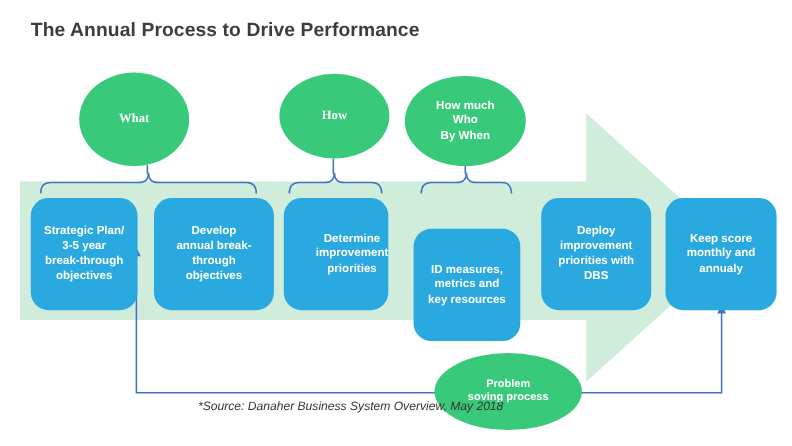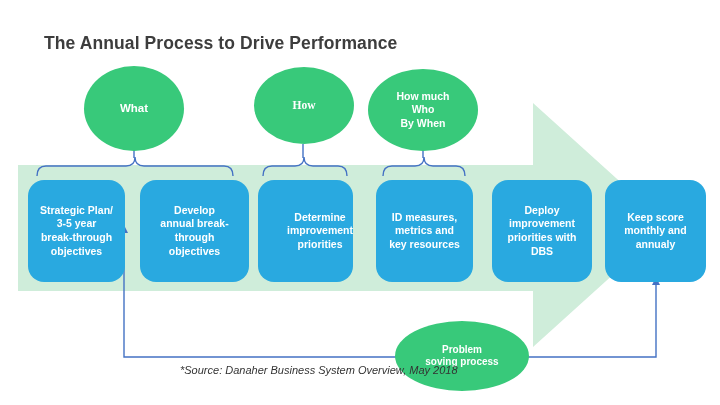--- a/index.html
+++ b/index.html
@@ -1,43 +1,43 @@
 <!DOCTYPE html>
 <html><head>
 <meta charset="utf-8">
 <style>
   html,body{margin:0;padding:0;background:#fff;}
   .slide{
     position:relative;width:720px;height:405px;background:#ffffff;
     font-family:"Liberation Sans", sans-serif;overflow:hidden;
   }
   .title{
-    position:absolute;left:28px;top:17px;margin:16px;
+    position:absolute;left:28px;top:17px;margin:0;
     font-size:17.5px;font-weight:700;color:#3d3d3d;letter-spacing:.1px;
   }
   .overlay{position:absolute;left:0;top:0;z-index:1;}
   .bubble{
     position:absolute;z-index:2;border-radius:50%;background:#38c97a;
     display:flex;align-items:center;justify-content:center;text-align:center;
     color:#ffffff;font-weight:600;white-space:pre-line;line-height:1.25;
   }
-  .bubble-what{left:84px;top:66px;width:100px;height:85px;font-size:11.5px;}
+  .bubble-what{left:72px;top:66px;width:100px;height:85px;font-size:11.5px;font-family:Liberation Serif, serif;}
   .bubble-how{left:254px;top:67px;width:100px;height:77px;font-size:11.5px;font-family:Liberation Serif, serif;}
   .bubble-howmuch{left:368px;top:69px;width:110px;height:82px;font-size:10.5px;}
   .bubble-problem{left:395px;top:321px;width:134px;height:70px;font-size:10px;text-align:center;}
   .step{
     position:absolute;z-index:2;top:180px;height:102px;border-radius:16px;
     background:#29a9e0;display:flex;align-items:center;justify-content:center;
     text-align:center;color:#ffffff;font-weight:600;font-size:10.5px;
     line-height:1.3;white-space:pre-line;
   }
   .step1{left:28px;width:97px;}
   .step2{left:140px;width:109px;}
   .step3{left:258px;width:95px;justify-content:flex-end;}
-  .step4{left:376px;width:97px;}
+  .step4{left:376px;width:97px;margin-top:28px;}
   .step5{left:492px;width:100px;}
   .step6{left:605px;width:101px;}
   .source{
     position:absolute;left:144px;top:364px;z-index:2;
     font-size:11px;font-style:italic;color:#333333;margin-left:36px;
   }
 </style>
 </head>
 <body>
 

